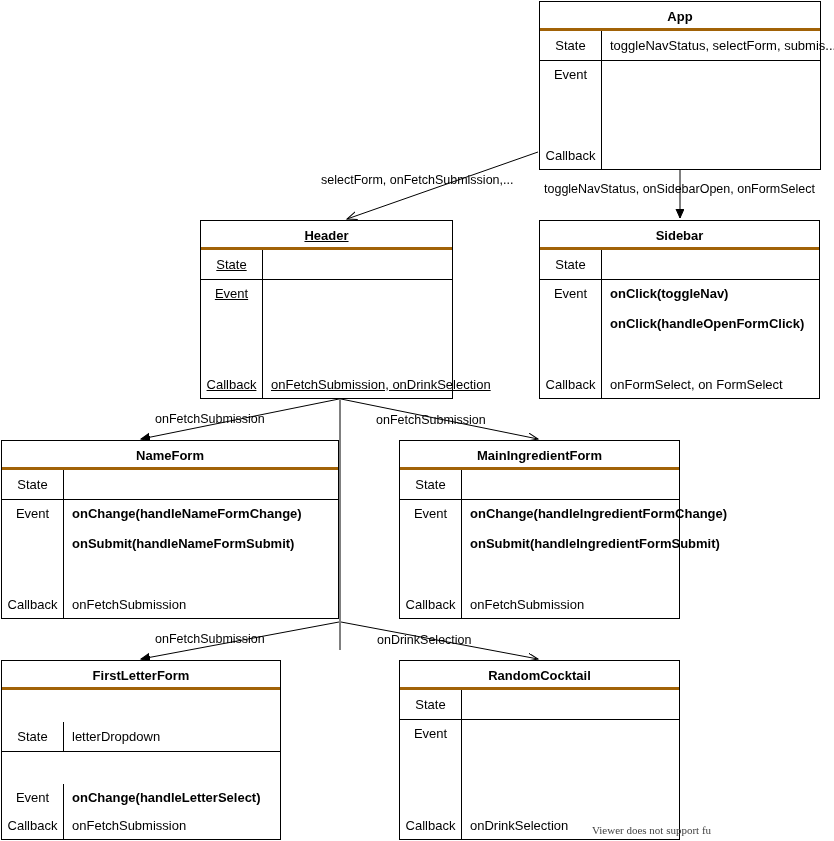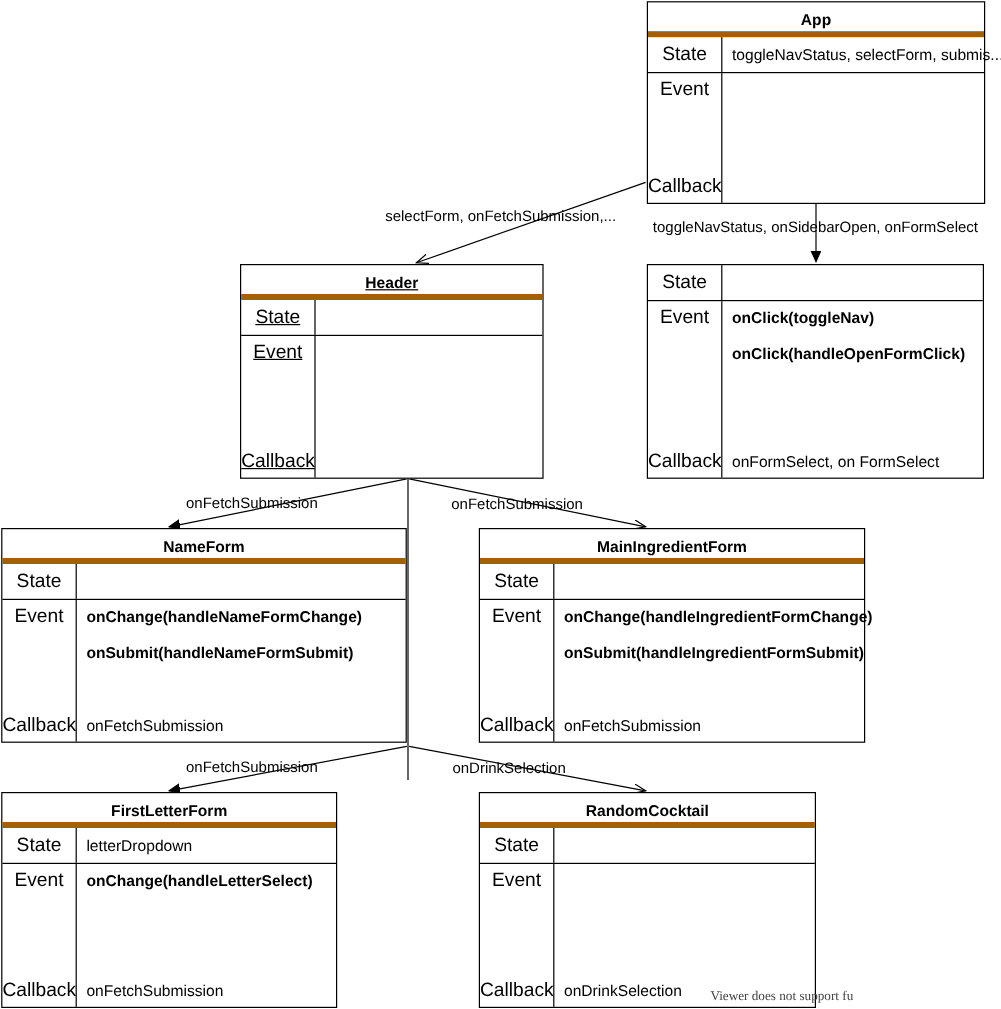--- a/index.html
+++ b/index.html
@@ -35,21 +35,21 @@
     box-sizing: border-box;
     display: flex;
     flex-direction: column;
   }
   .node-title {
     height: 29px;
     line-height: 29px;
     text-align: center;
     font-weight: bold;
     font-size: 13px;
-    border-bottom: 5px solid #a16207;
+    border-bottom: 3px solid #a16207;
     box-sizing: border-box;
     white-space: nowrap;
     overflow: visible;
   }
   .row {
     display: flex;
     box-sizing: border-box;
   }
   .row-state {
     height: 30px;
@@ -57,21 +57,21 @@
   }
   .row-body {
     flex: 1 1 auto;
     min-height: 0;
   }
   .cell-label {
     width: 62px;
     flex: 0 0 62px;
     border-right: 1px solid #000000;
     box-sizing: border-box;
-    font-size: 16px;
+    font-size: 13px;
     text-align: center;
     display: flex;
     flex-direction: column;
   }
   .row-state .cell-label {
     justify-content: center;
   }
   .row-body .cell-label {
     justify-content: space-between;
     padding-top: 6px;
@@ -184,24 +184,29 @@
       <div class="cell-label">State</div>
       <div class="cell-value">
         <span class="callback-line"></span>
       </div>
     </div>
     <div class="row row-body">
       <div class="cell-label">
         <span class="label-top">Event</span>
         <span class="label-bottom">Callback</span>
       </div>
+      <div class="cell-value">
+        <div class="events"></div>
+        <span class="callback-line">onFetchSubmission, onDrinkSelection</span>
+      </div>
     </div>
   </div>
 
   <div class="node" style="left:539px; top:220px; width:281px; height:179px;">
+    <div class="node-title">Sidebar</div>
     <div class="row row-state">
       <div class="cell-label">State</div>
       <div class="cell-value">
         <span class="callback-line"></span>
       </div>
     </div>
     <div class="row row-body">
       <div class="cell-label">
         <span class="label-top">Event</span>
         <span class="label-bottom">Callback</span>
@@ -232,21 +237,21 @@
       <div class="cell-value">
         <div class="events">
             <span>onChange(handleNameFormChange)</span>
             <span>onSubmit(handleNameFormSubmit)</span>
           </div>
         <span class="callback-line">onFetchSubmission</span>
       </div>
     </div>
   </div>
 
-  <div class="node" style="left:399px; top:440px; width:322px; height:179px;">
+  <div class="node" style="left:399px; top:440px; width:281px; height:179px;">
     <div class="node-title">MainIngredientForm</div>
     <div class="row row-state">
       <div class="cell-label">State</div>
       <div class="cell-value">
         <span class="callback-line"></span>
       </div>
     </div>
     <div class="row row-body">
       <div class="cell-label">
         <span class="label-top">Event</span>
@@ -255,21 +260,21 @@
       <div class="cell-value">
         <div class="events">
             <span>onChange(handleIngredientFormChange)</span>
             <span>onSubmit(handleIngredientFormSubmit)</span>
           </div>
         <span class="callback-line">onFetchSubmission</span>
       </div>
     </div>
   </div>
 
-  <div class="node" style="left:1px; top:660px; width:280px; height:180px;">
+  <div class="node" style="left:1px; top:660px; width:280px; height:180px;gap:32px;">
     <div class="node-title">FirstLetterForm</div>
     <div class="row row-state">
       <div class="cell-label">State</div>
       <div class="cell-value">
         <span class="callback-line">letterDropdown</span>
       </div>
     </div>
     <div class="row row-body">
       <div class="cell-label">
         <span class="label-top">Event</span>

